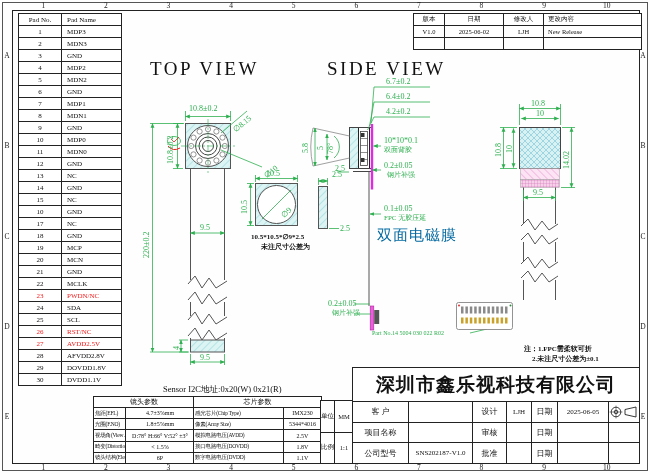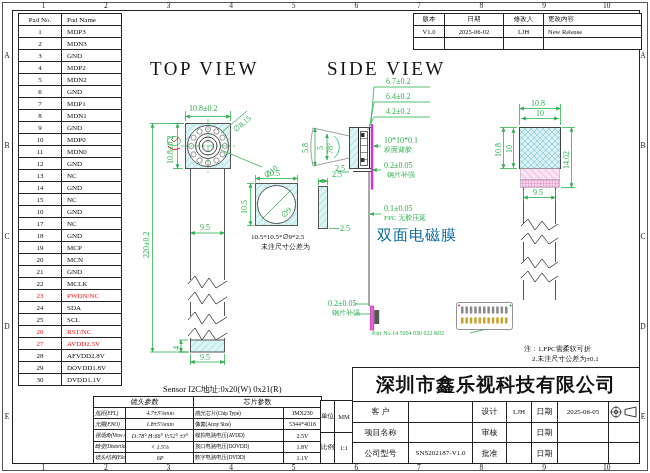--- a/index.html
+++ b/index.html
@@ -32,26 +32,26 @@
 
   .vtitle{position:absolute;font-size:19px;letter-spacing:2.5px;white-space:nowrap;color:#111;}
 
   .dim{position:absolute;font-size:8px;line-height:8px;color:#2eb050;white-space:nowrap;}
   .dim.cjk{font-size:7px;line-height:7px;}
   .dim.rot{transform:rotate(-90deg);transform-origin:0 0;}
   .dim.r40{transform:rotate(-40deg);transform-origin:0 0;}
   .dim.r45{transform:rotate(-45deg);transform-origin:0 0;}
   .dim.redbig{color:#0369a1;font-size:15px;line-height:15px;letter-spacing:1px;}
   .blk{position:absolute;color:#111;white-space:nowrap;}
-  .cap{font-size:7px;line-height:8px;}
+  .cap{font-size:7px;line-height:8px;font-weight:bold;}
   .tiny{font-size:6px;line-height:6px;}
 
   
   .spec{position:absolute;top:396px;height:66px;border:1px solid #222;background:#fff;display:flex;flex-direction:column;}
-  .lens{left:93px;width:100px;font-style:italic;} .chip{left:193px;width:127px;}
+  .lens{left:93px;width:100px;} .chip{left:193px;width:127px;}
   .spec-title{height:10px;border-bottom:0.8px solid #222;text-align:center;font-size:7px;line-height:10px;}
   .spec-row{flex:1;display:flex;border-bottom:0.8px solid #222;min-height:0;}
   .spec-row:last-child{border-bottom:none;}
   .spec-k{border-right:0.8px solid #222;display:flex;align-items:center;padding-left:1px;font-size:5.5px;letter-spacing:-0.2px;white-space:nowrap;overflow:hidden;}
   .lens .spec-k{width:30px;} .chip .spec-k{width:88px;}
   .spec-v{flex:1;display:flex;align-items:center;justify-content:center;font-size:6px;white-space:nowrap;}
 
   
   .mini{position:absolute;left:320px;top:400px;width:32px;height:62px;border:1px solid #222;background:#fff;
         display:flex;flex-direction:column;font-size:6.5px;}

